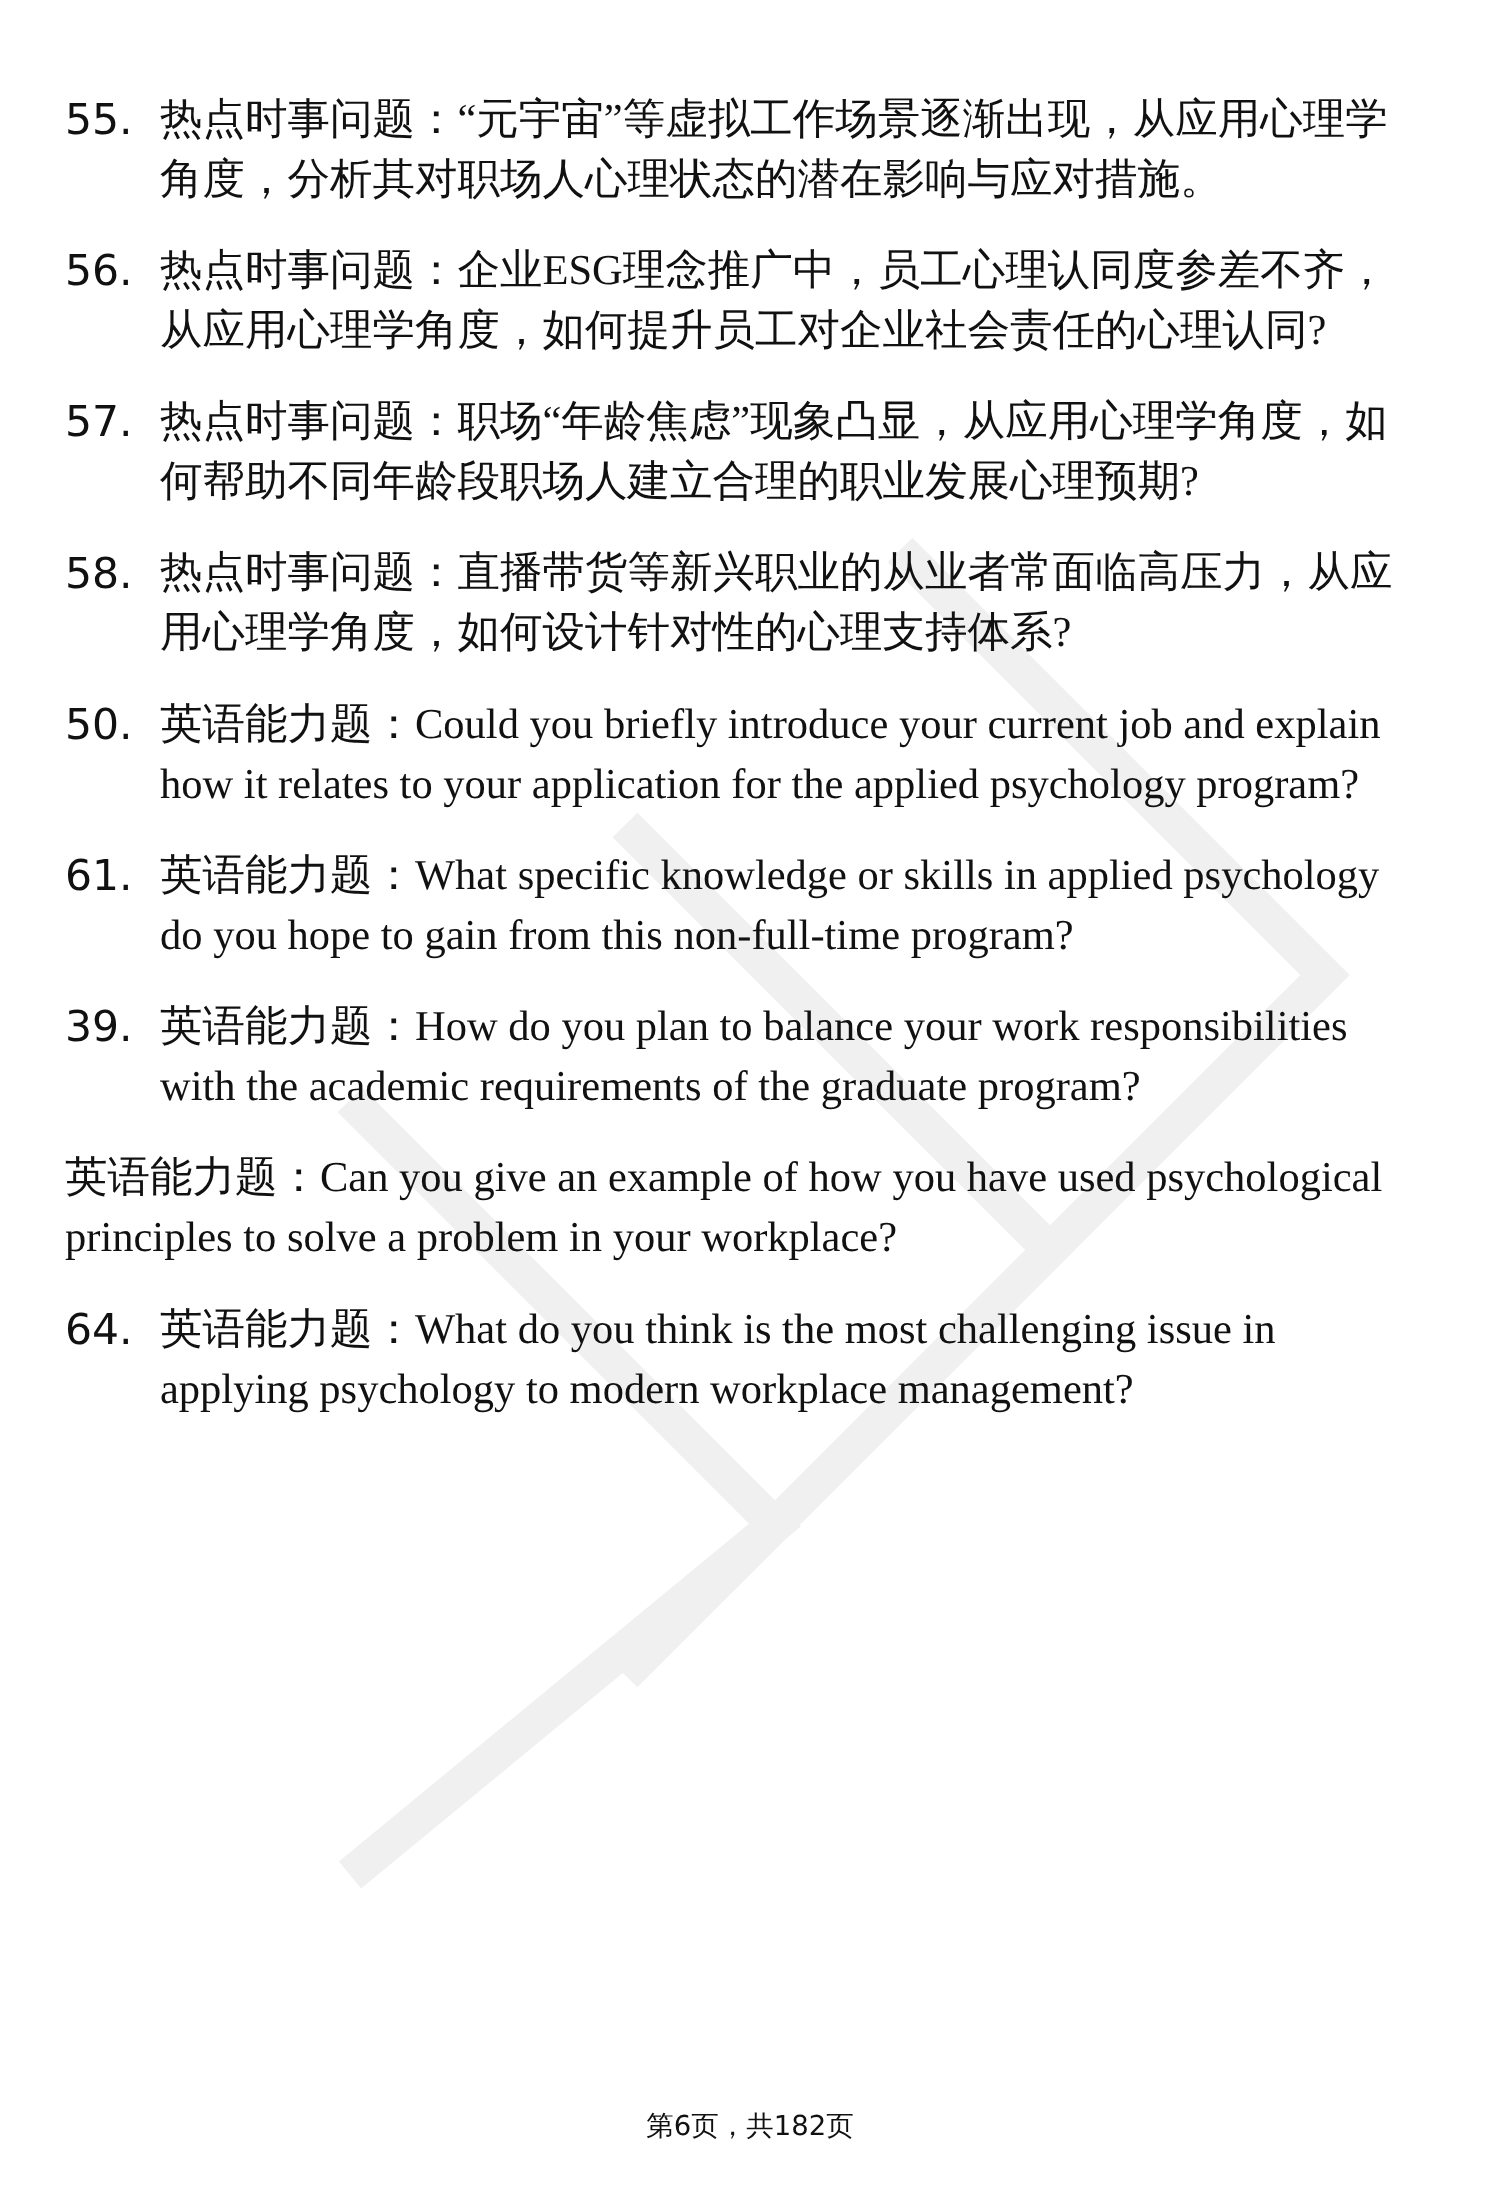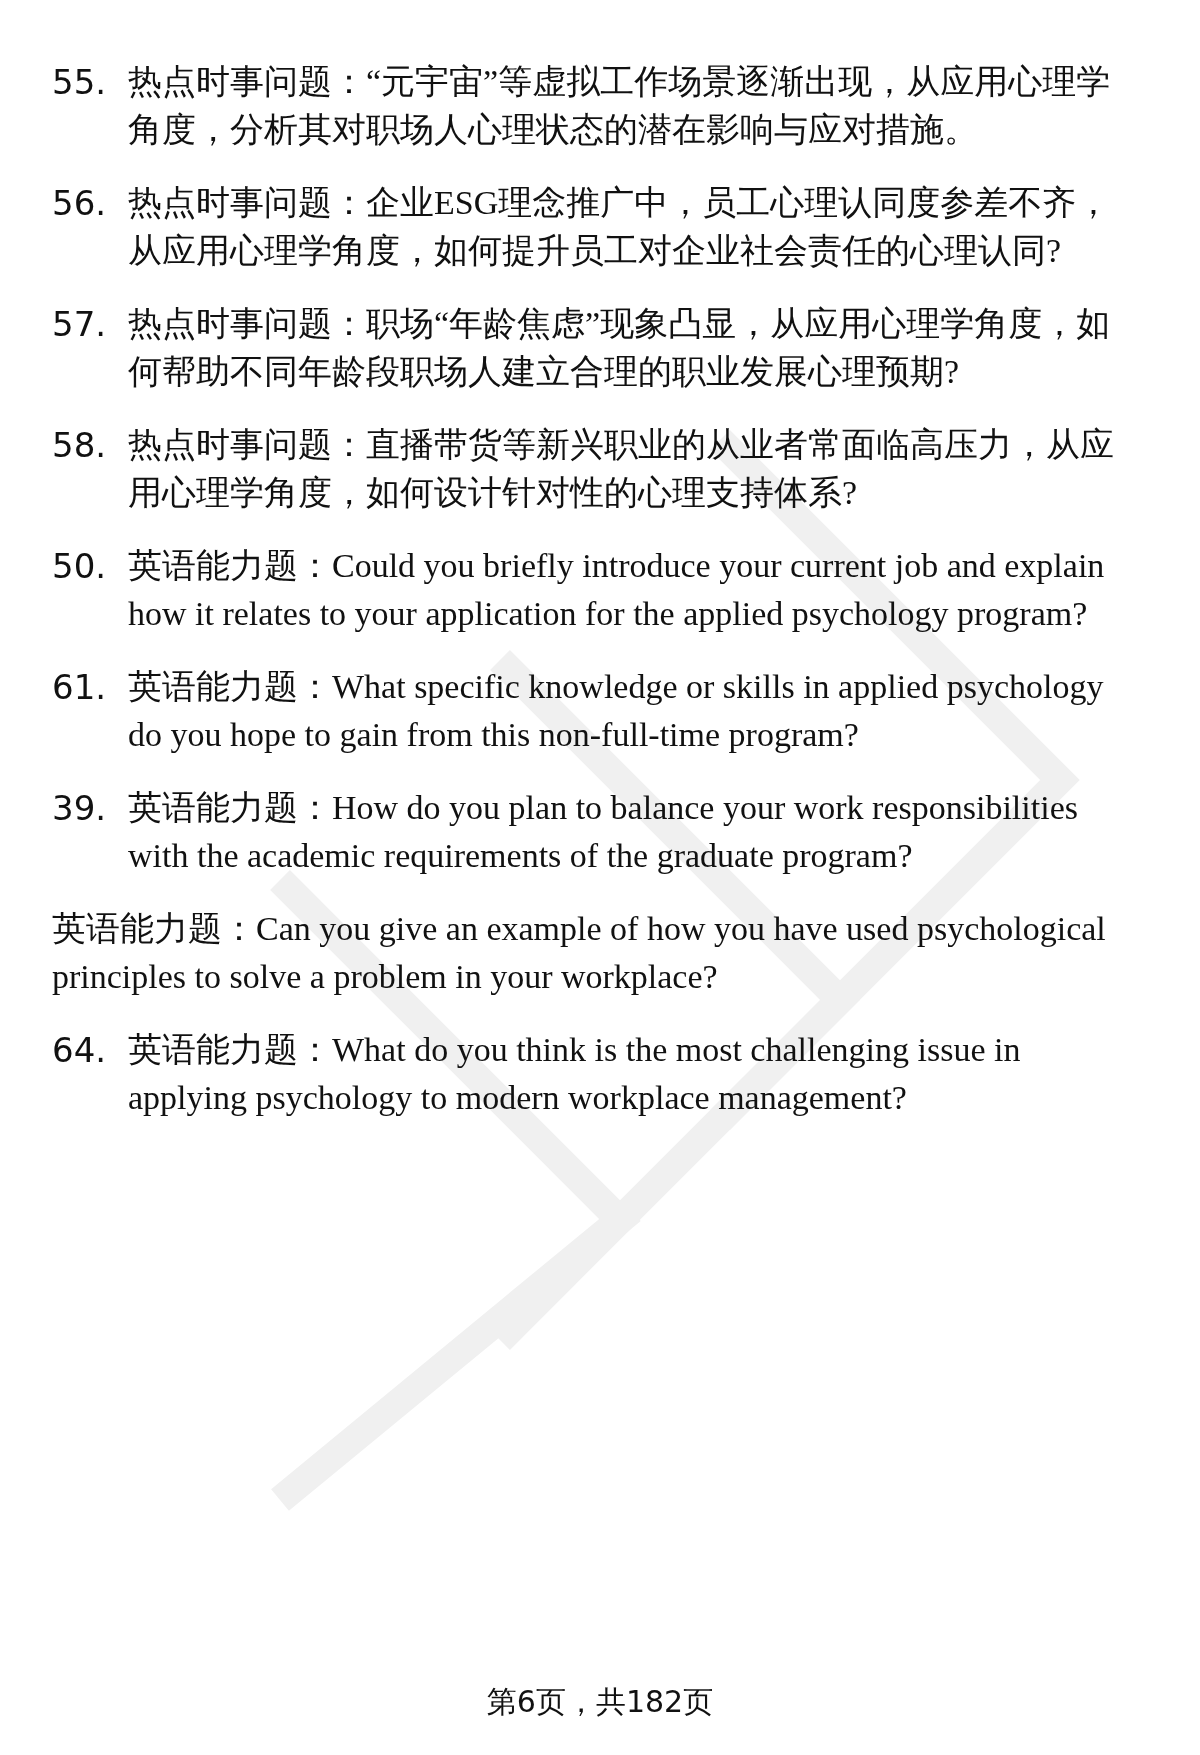--- a/index.html
+++ b/index.html
@@ -1,22 +1,22 @@
 <!DOCTYPE html>
 <html><head>
 <meta charset="utf-8">
 <style>
   html, body { margin: 0; padding: 0; background: #ffffff; }
   body { width: 1200px; height: 1755px; position: relative; overflow: hidden; font-family: "DejaVu Sans", "Liberation Sans", sans-serif; color: #111; }
   .watermark { position: absolute; left: 200px; top: 420px; width: 900px; height: 1100px; pointer-events: none; }
-  .list { position: absolute; left: 52px; top: 58px; width: 1090px; }
+  .list { position: absolute; left: 52px; top: 72px; width: 1090px; }
   .item { display: flex; margin-bottom: 25px; }
   .num { width: 76px; flex: 0 0 76px; font-size: 34px; line-height: 48px; }
   .text { flex: 1; font-size: 34px; line-height: 48px; font-family: Liberation Serif, serif; }
-  .footer { position: absolute; left: 0; right: 0; top: 1682px; text-align: center; font-size: 30px; line-height: 40px; }
+  .footer { position: absolute; left: 0; right: 0; top: 1682px; text-align: center; font-size: 22px; line-height: 40px; }
 </style>
 </head>
 <body>
 
 <svg class="watermark" viewBox="0 0 900 1100">
   <g fill="none" stroke="#f0f0f0" stroke-width="28">
     <path d="M520 20 L860 360 L520 700"></path>
     <path d="M300 240 L640 580 L300 920"></path>
     <path d="M80 460 L420 800 L80 1080"></path>
   </g>

